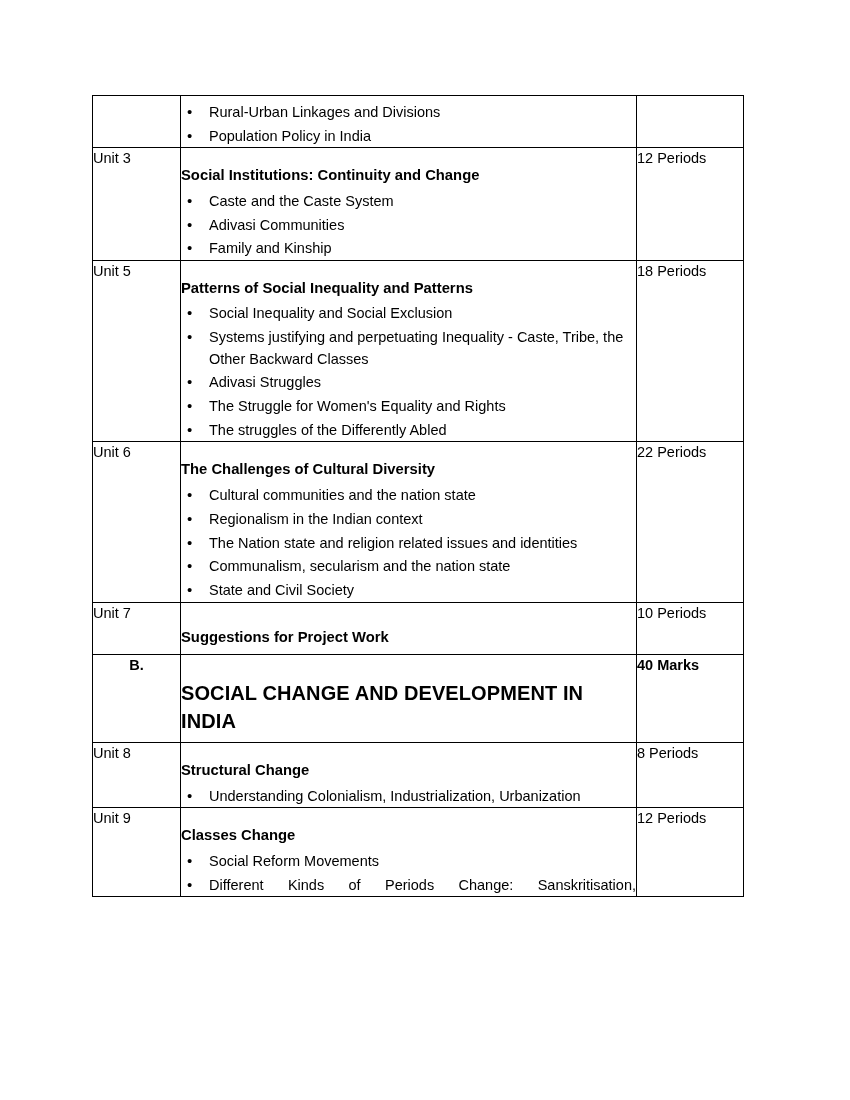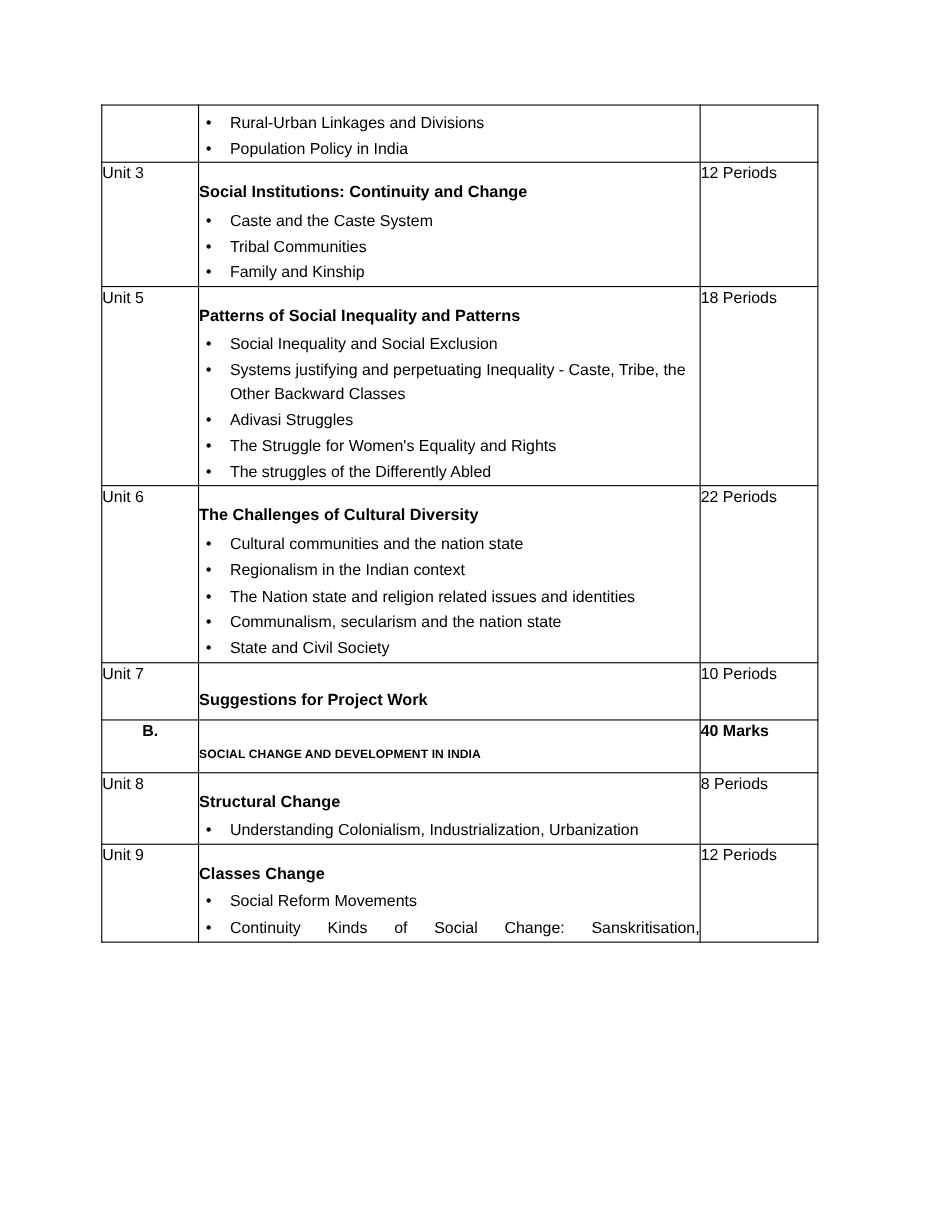--- a/index.html
+++ b/index.html
@@ -87,21 +87,21 @@
     padding-top: 6px;
   }
 
   .unit-heading {
     font-weight: bold;
     font-size: 14.8px;
     margin: 17px 0 5px 0;
     line-height: 1.4;
   }
   .unit-heading.caps {
-    font-size: 11px;
+    font-size: 20px;
     margin-bottom: 0;
     letter-spacing: 0.1px;
   }
   .unit-heading.only {
     margin-bottom: 0;
   }
 
   ul.bullets {
     list-style: none;
     margin: 0;
@@ -163,21 +163,21 @@
       </tr>
 
       <tr>
         <td class="cell-unit">
           <span>Unit 3</span>
         </td>
         <td class="cell-content">
           <div class="unit-heading">Social Institutions: Continuity and Change</div>
           <ul class="bullets">
             <li>Caste and the Caste System</li>
-            <li>Tribal Communities</li>
+            <li>Adivasi Communities</li>
             <li>Family and Kinship</li>
           </ul>
         </td>
         <td class="cell-periods">
           <span>12 Periods</span>
         </td>
       </tr>
 
       <tr>
         <td class="cell-unit">
@@ -257,21 +257,21 @@
       </tr>
 
       <tr>
         <td class="cell-unit">
           <span>Unit 9</span>
         </td>
         <td class="cell-content">
           <div class="unit-heading">Classes Change</div>
           <ul class="bullets">
             <li>Social Reform Movements</li>
-            <li class="justify-all">Continuity Kinds of Social Change: Sanskritisation,</li>
+            <li class="justify-all">Different Kinds of Periods Change: Sanskritisation,</li>
           </ul>
         </td>
         <td class="cell-periods">
           <span>12 Periods</span>
         </td>
       </tr>
 
     </tbody>
   </table>
 

